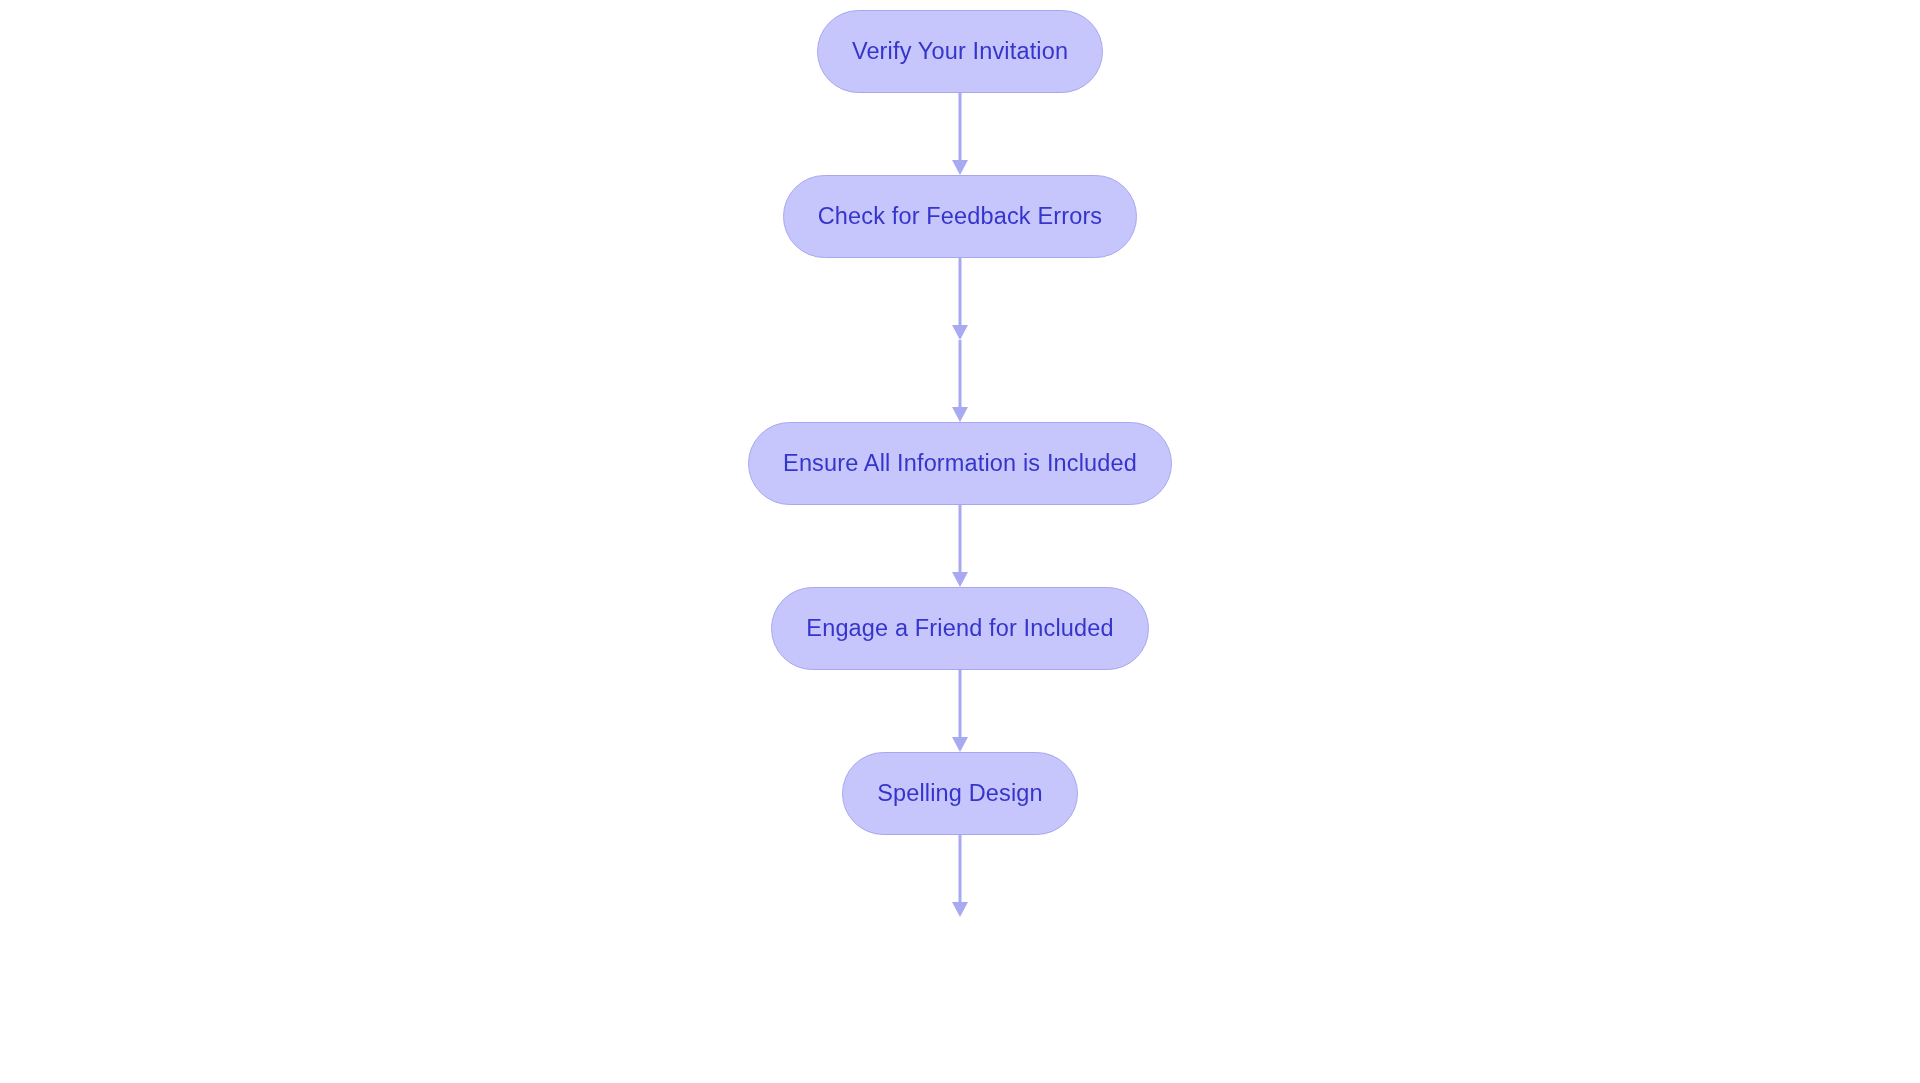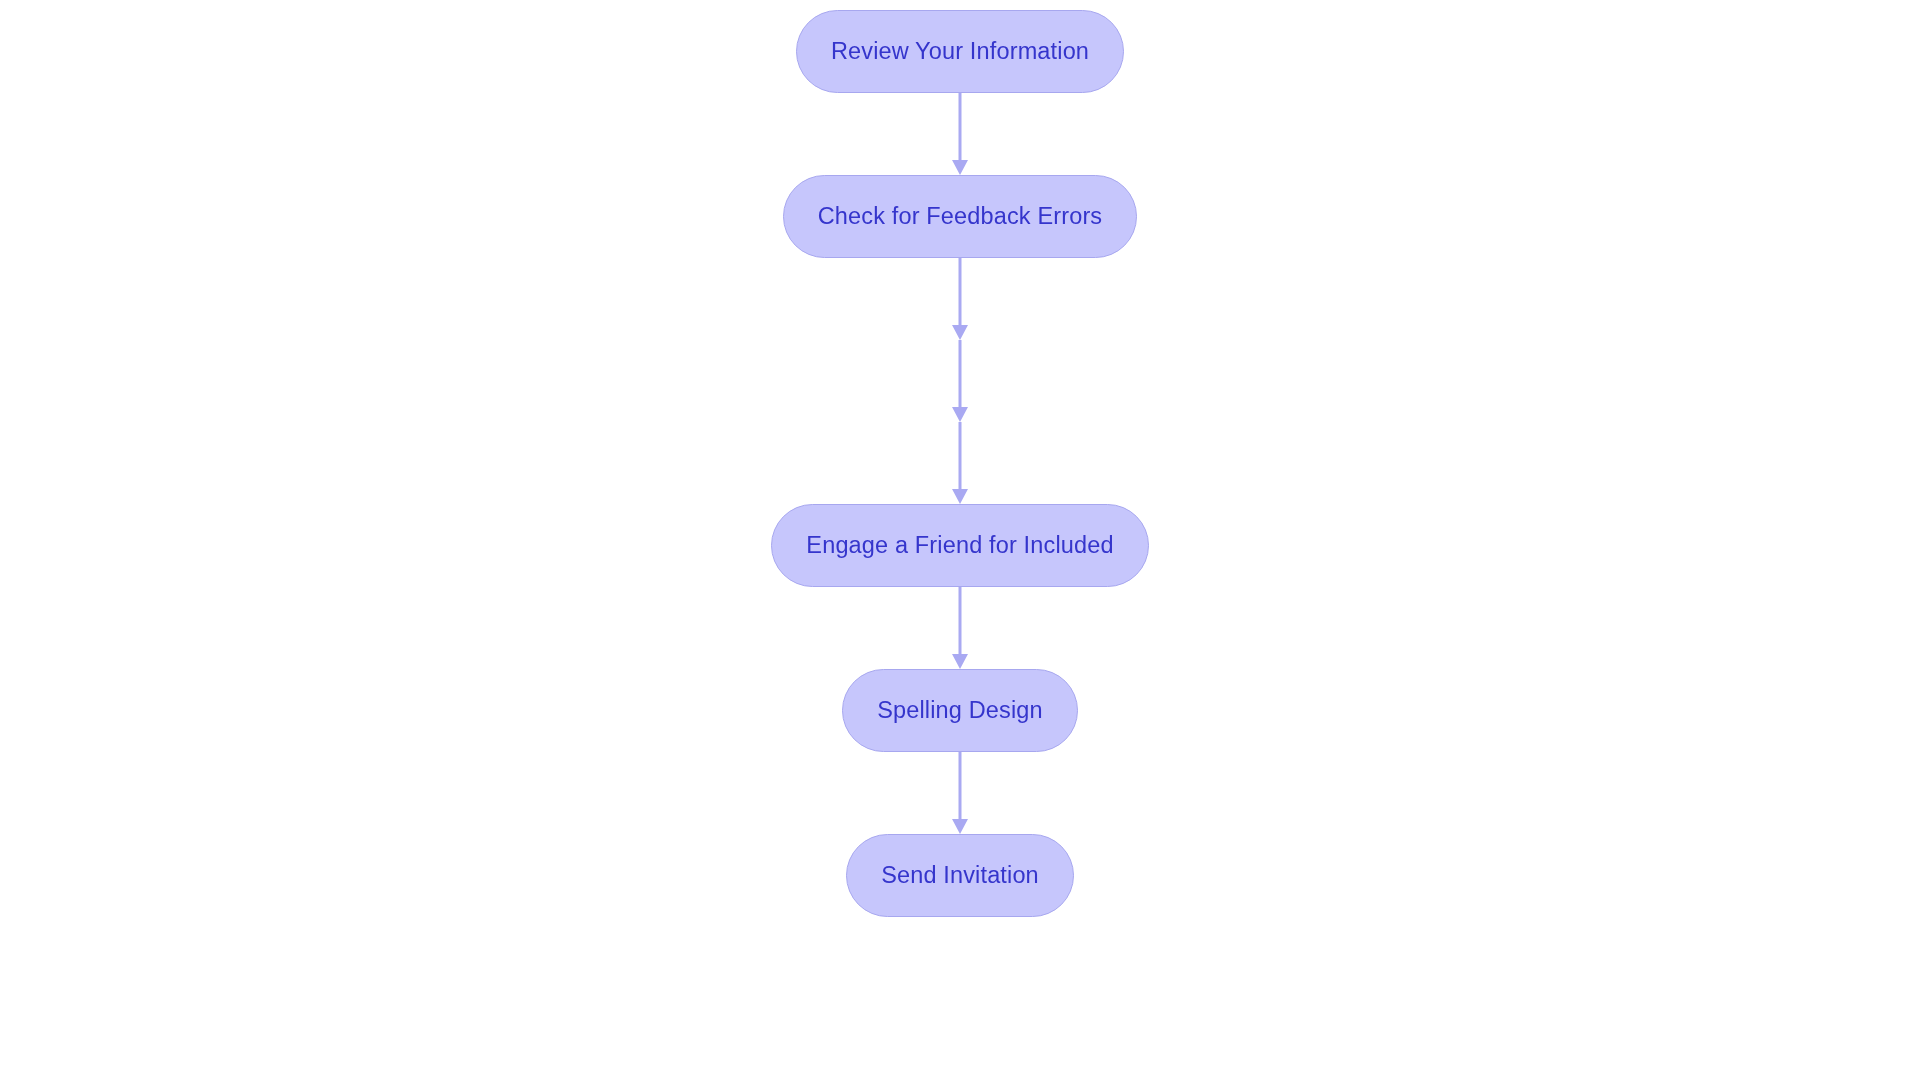--- a/index.html
+++ b/index.html
@@ -89,21 +89,21 @@
 </style>
 </head>
 <body>
 
 <div id="flowchart-canvas">
   <div class="flow-column">
 
     <div class="top-spacer"></div>
 
     <div class="node">
-      <span class="node-label">Review Your Information</span>
+      <span class="node-label">Verify Your Invitation</span>
     </div>
 
     <div class="connector">
       <div class="line"></div>
       <div class="arrowhead"></div>
     </div>
 
     <div class="node">
       <span class="node-label">Check for Feedback Errors</span>
     </div>
@@ -112,20 +112,23 @@
       <div class="line"></div>
       <div class="arrowhead"></div>
     </div>
 
 
     <div class="connector">
       <div class="line"></div>
       <div class="arrowhead"></div>
     </div>
 
+    <div class="node">
+      <span class="node-label">Ensure All Information is Included</span>
+    </div>
 
     <div class="connector">
       <div class="line"></div>
       <div class="arrowhead"></div>
     </div>
 
     <div class="node">
       <span class="node-label">Engage a Friend for Included</span>
     </div>
 
@@ -136,18 +139,15 @@
 
     <div class="node">
       <span class="node-label">Spelling Design</span>
     </div>
 
     <div class="connector">
       <div class="line"></div>
       <div class="arrowhead"></div>
     </div>
 
-    <div class="node">
-      <span class="node-label">Send Invitation</span>
-    </div>
 
   </div>
 </div>
 
 </body></html>

